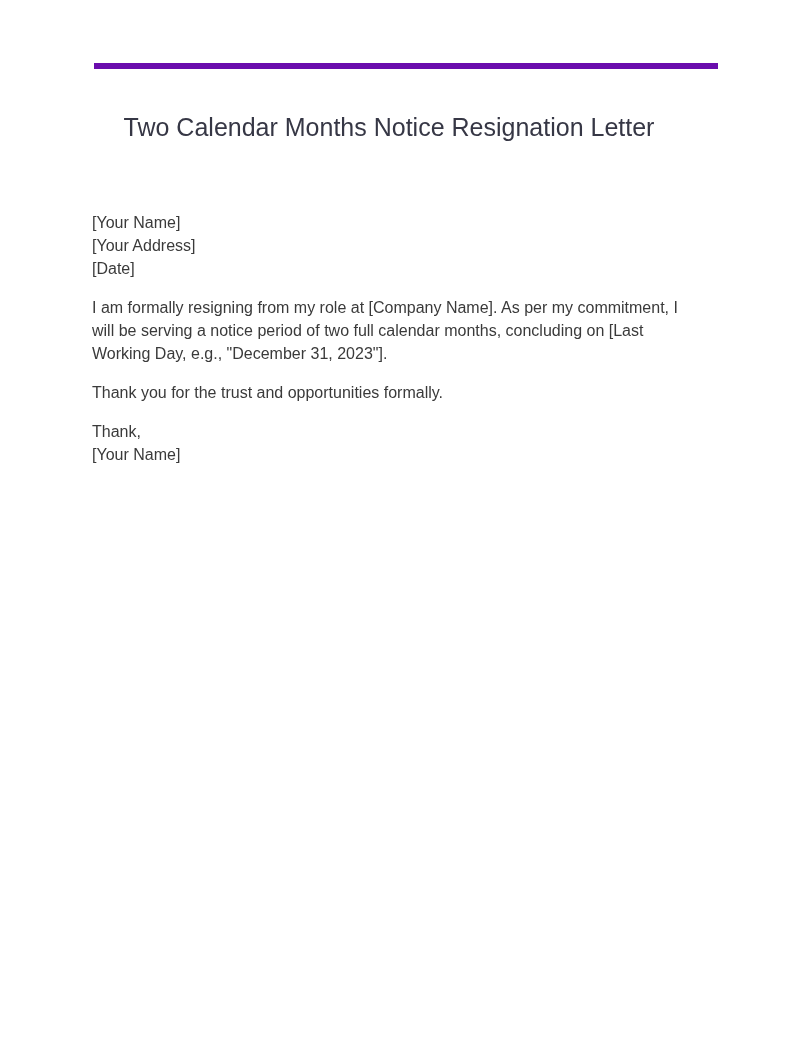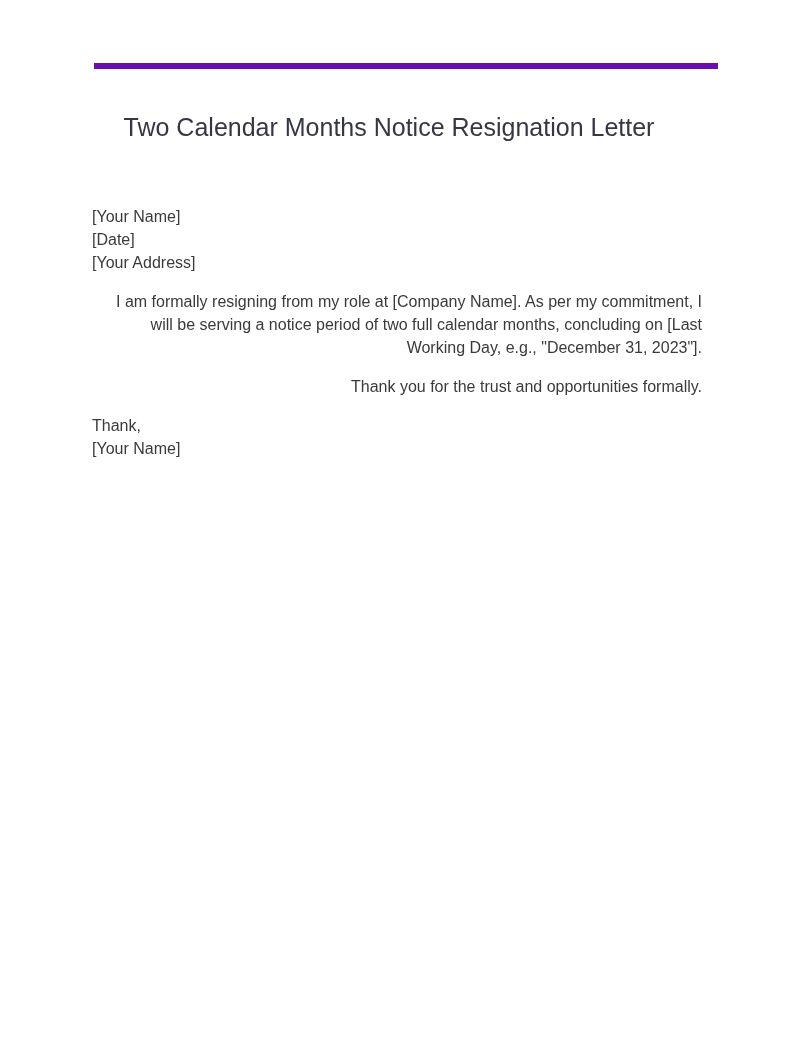--- a/index.html
+++ b/index.html
@@ -1,38 +1,38 @@
 <!DOCTYPE html>
 <html><head>
   <meta charset="utf-8">
   <style>
     html, body { margin: 0; padding: 0; background: #ffffff; }
     body { width: 807px; height: 1049px; position: relative; overflow: hidden;
            font-family: "Liberation Sans", sans-serif; }
     .topbar { position: absolute; left: 94px; top: 63px; width: 624px; height: 6px; background: #6a0dad; }
     .title { position: absolute; left: 94px; top: 106px; width: 590px; text-align: center;
              font-size: 25px; line-height: 42px; color: #363745; font-weight: normal; margin: 0; }
-    .body { position: absolute; left: 92px; top: 205px; width: 610px; color: #3a3a3a;
+    .body { position: absolute; left: 92px; top: 211px; width: 610px; color: #3a3a3a;
             font-size: 16px; line-height: 23px; }
     .block { margin: 0 0 16px 0; }
     .line { display: block; }
-    p { margin: 12px 0 16px 0; text-align: right; }
+    p { margin: 12px 0 16px 0; }
   </style>
 </head>
 <body>
 
 <div class="topbar"></div>
 
 <h1 class="title">Two Calendar Months Notice Resignation Letter</h1>
 
 <div class="body">
   <div class="block">
     <span class="line">[Your Name]</span>
+    <span class="line">[Your Address]</span>
     <span class="line">[Date]</span>
-    <span class="line">[Your Address]</span>
   </div>
   <p>I am formally resigning from my role at [Company Name]. As per my commitment, I will be serving a notice period of two full calendar months, concluding on [Last Working Day, e.g., "December 31, 2023"].</p>
   <p>Thank you for the trust and opportunities formally.</p>
   <div class="block">
     <span class="line">Thank,</span>
     <span class="line">[Your Name]</span>
   </div>
 </div>
 
 </body></html>

